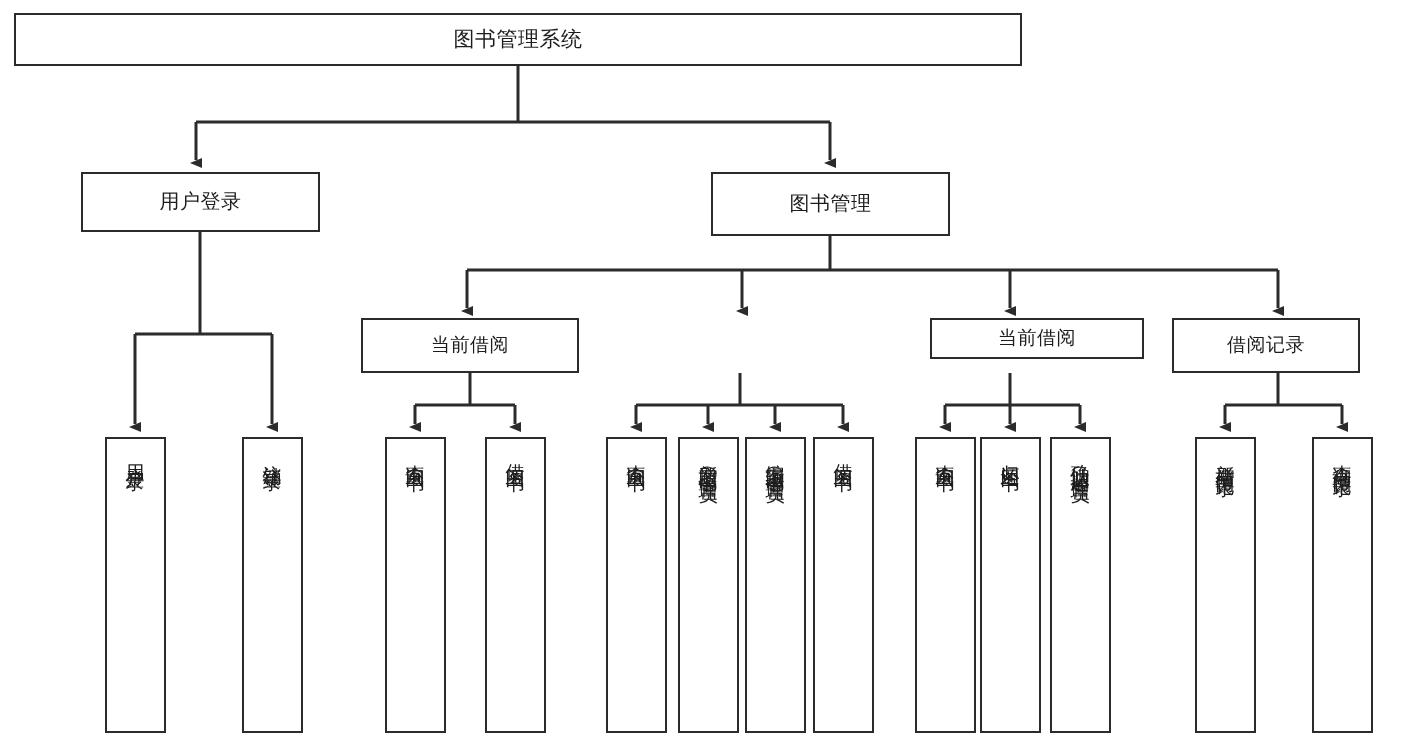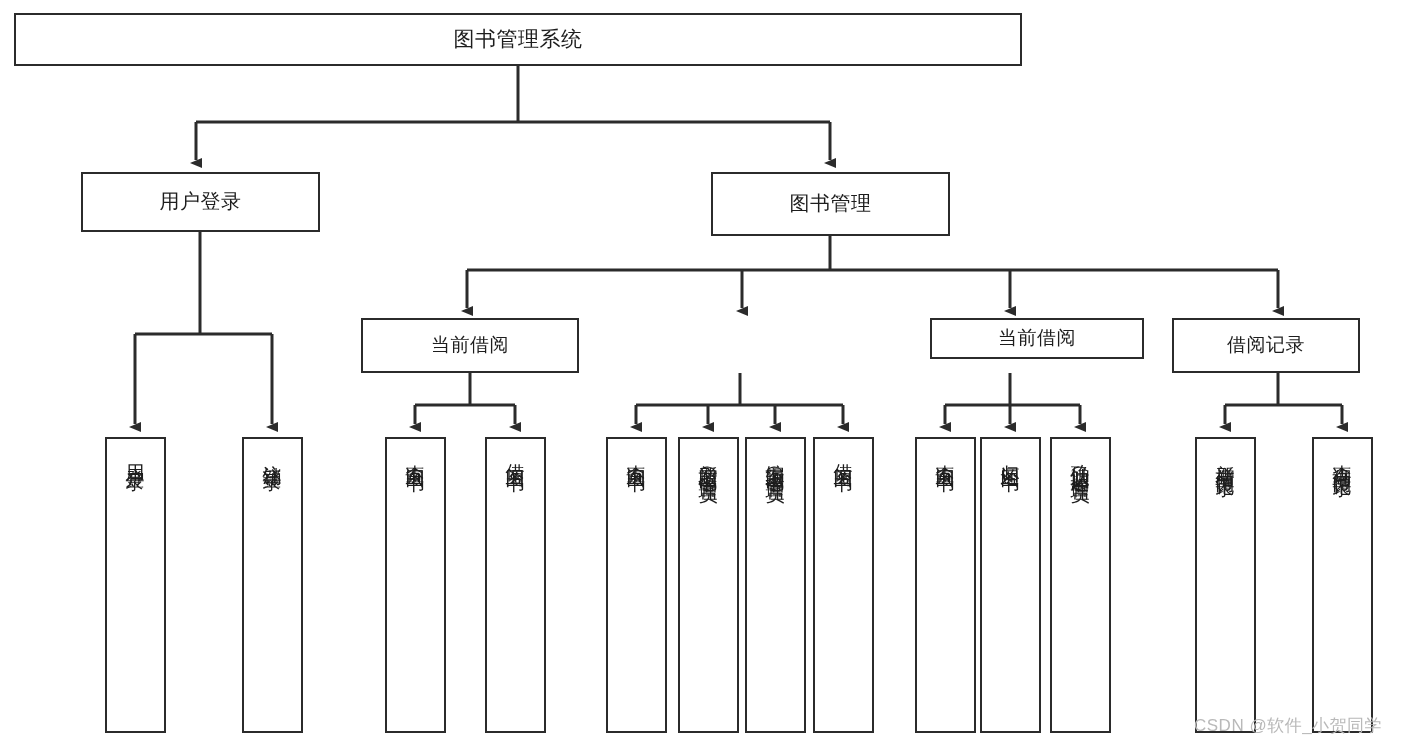--- a/index.html
+++ b/index.html
@@ -185,15 +185,14 @@
     <span class="node-label">确认归还（管理员）</span>
   </div>
 
   <div class="node-box leaf" style="left:1195px; top:437px; width:61px; height:296px;">
     <span class="node-label">新增借阅记录</span>
   </div>
   <div class="node-box leaf" style="left:1312px; top:437px; width:61px; height:296px;">
     <span class="node-label">查询借阅记录</span>
   </div>
 
-  <div class="watermark" style="left:1194px; top:714px;">CSDN @软件_小贺同学</div>
 
 </div>
 
 </body></html>

